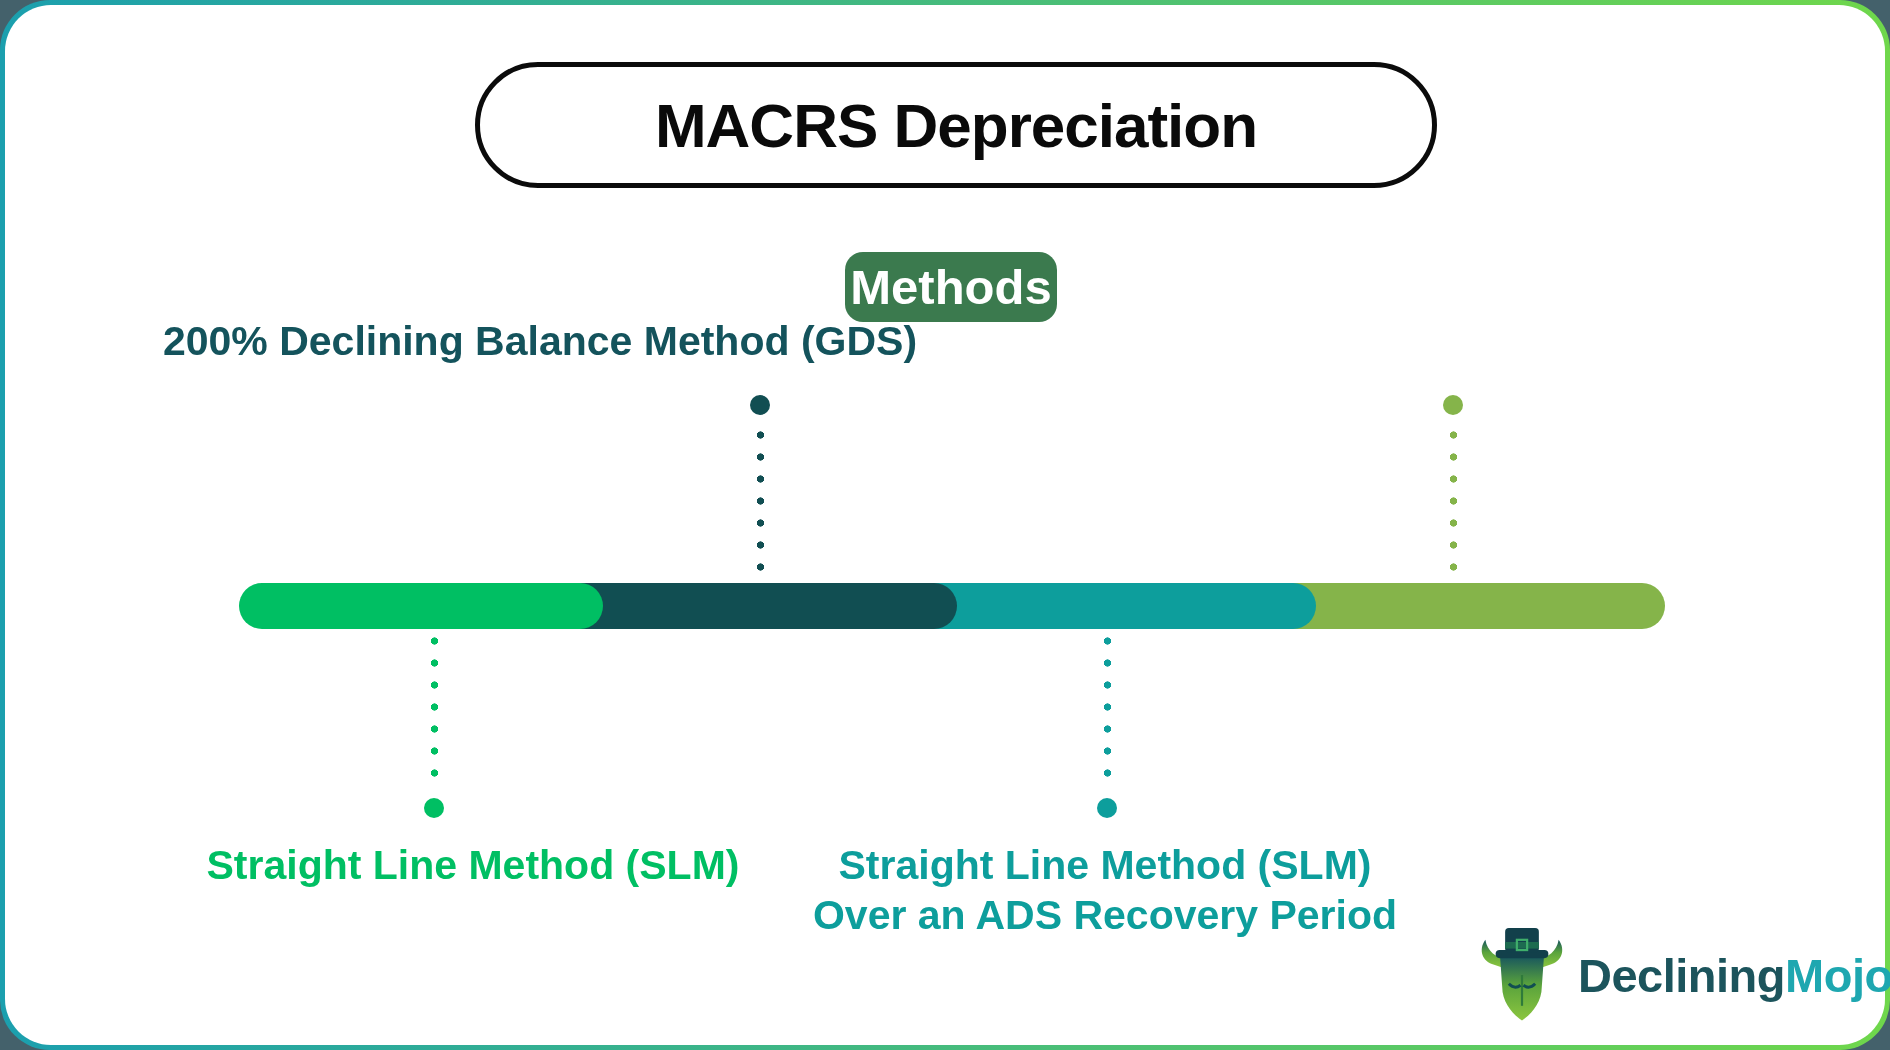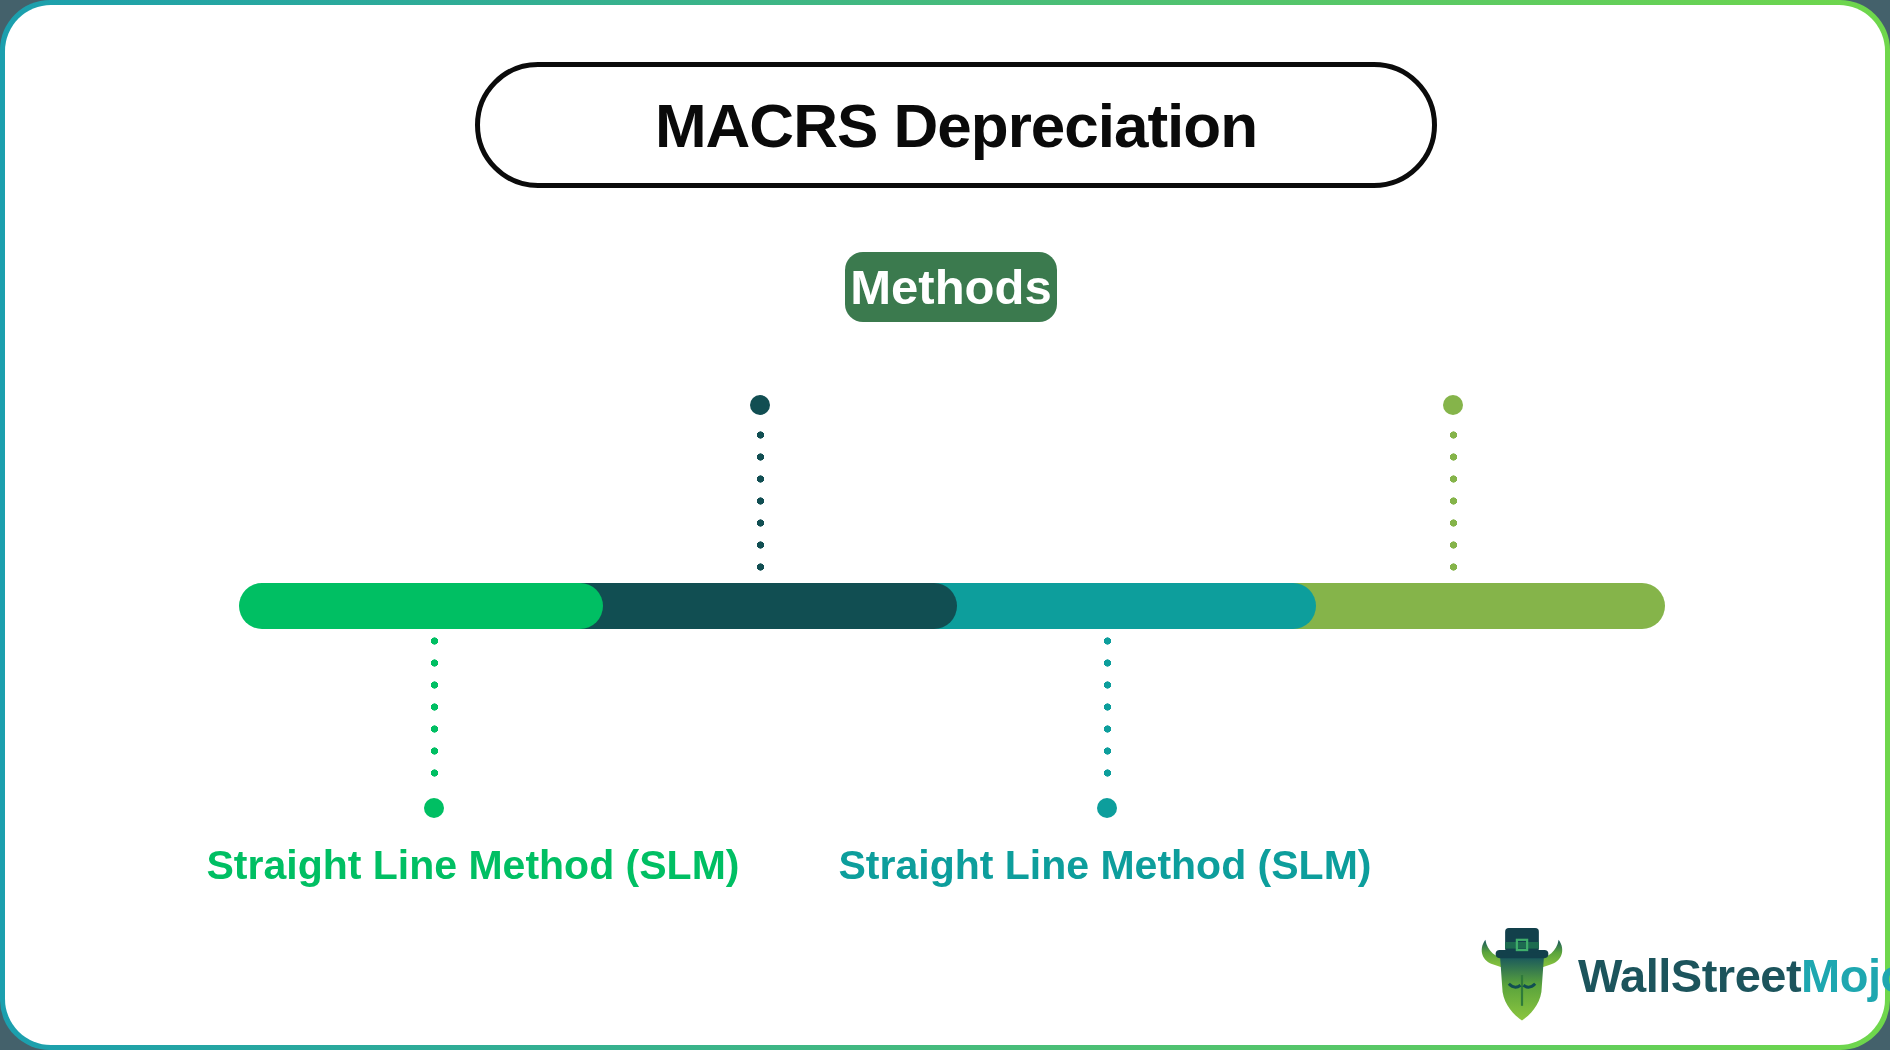--- a/index.html
+++ b/index.html
@@ -97,20 +97,21 @@
 
 <div class="canvas">
   <div class="inner"></div>
 
   <div class="title-box">
     <div class="title-text">MACRS Depreciation</div>
   </div>
 
   <div class="badge">Methods</div>
 
+  <div class="method-label label-200">200% Declining Balance Method (GDS)</div>
 
   <div class="dot dot-dark c1-dot"></div>
   <div class="dotline line-dark c1-line"></div>
   <div class="dot dot-olive c2-dot"></div>
   <div class="dotline line-olive c2-line"></div>
 
   <div class="bar">
     <div class="seg seg-1"></div>
     <div class="seg seg-2"></div>
     <div class="seg seg-3"></div>
@@ -120,20 +121,21 @@
   <div class="dotline line-green c3-line"></div>
   <div class="dot dot-green c3-dot"></div>
   <div class="dotline line-teal c4-line"></div>
   <div class="dot dot-teal c4-dot"></div>
 
   <div class="method-label label-slm-gds">
     <div>Straight Line Method (SLM)</div>
   </div>
   <div class="method-label label-slm-ads">
     <div>Straight Line Method (SLM)</div>
+    <div>Over an ADS Recovery Period</div>
   </div>
 
   <div class="logo">
     <svg width="88" height="98" viewBox="0 0 120 132">
       <defs>
         <linearGradient id="bullg" x1="0" y1="0" x2="0" y2="1">
           <stop offset="0" stop-color="#17555e"></stop>
           <stop offset="0.45" stop-color="#5aa33c"></stop>
           <stop offset="1" stop-color="#8cc63f"></stop>
         </linearGradient>
@@ -147,15 +149,15 @@
       <path d="M60,66 L60,108" stroke="#2f7a3a" stroke-width="3" fill="none"></path>
       <path d="M42,78 Q50,86 58,80 M78,78 Q70,86 62,80" stroke="#114e52" stroke-width="4" fill="none"></path>
 
       <rect x="24" y="32" width="72" height="11" rx="5.5" fill="#12404b"></rect>
 
       <rect x="37" y="2" width="46" height="33" rx="5" fill="#12404b"></rect>
 
       <rect x="37" y="21" width="46" height="9" fill="#1d6b50"></rect>
       <rect x="53" y="18" width="14" height="14" fill="none" stroke="#3fae6b" stroke-width="3"></rect>
     </svg>
-    <div class="logo-text"><span class="primary">WallStreet</span><span class="accent">Mojo</span></div>
+    <div class="logo-text"><span class="primary">Declining</span><span class="accent">Mojo</span></div>
   </div>
 </div>
 
 </body></html>

